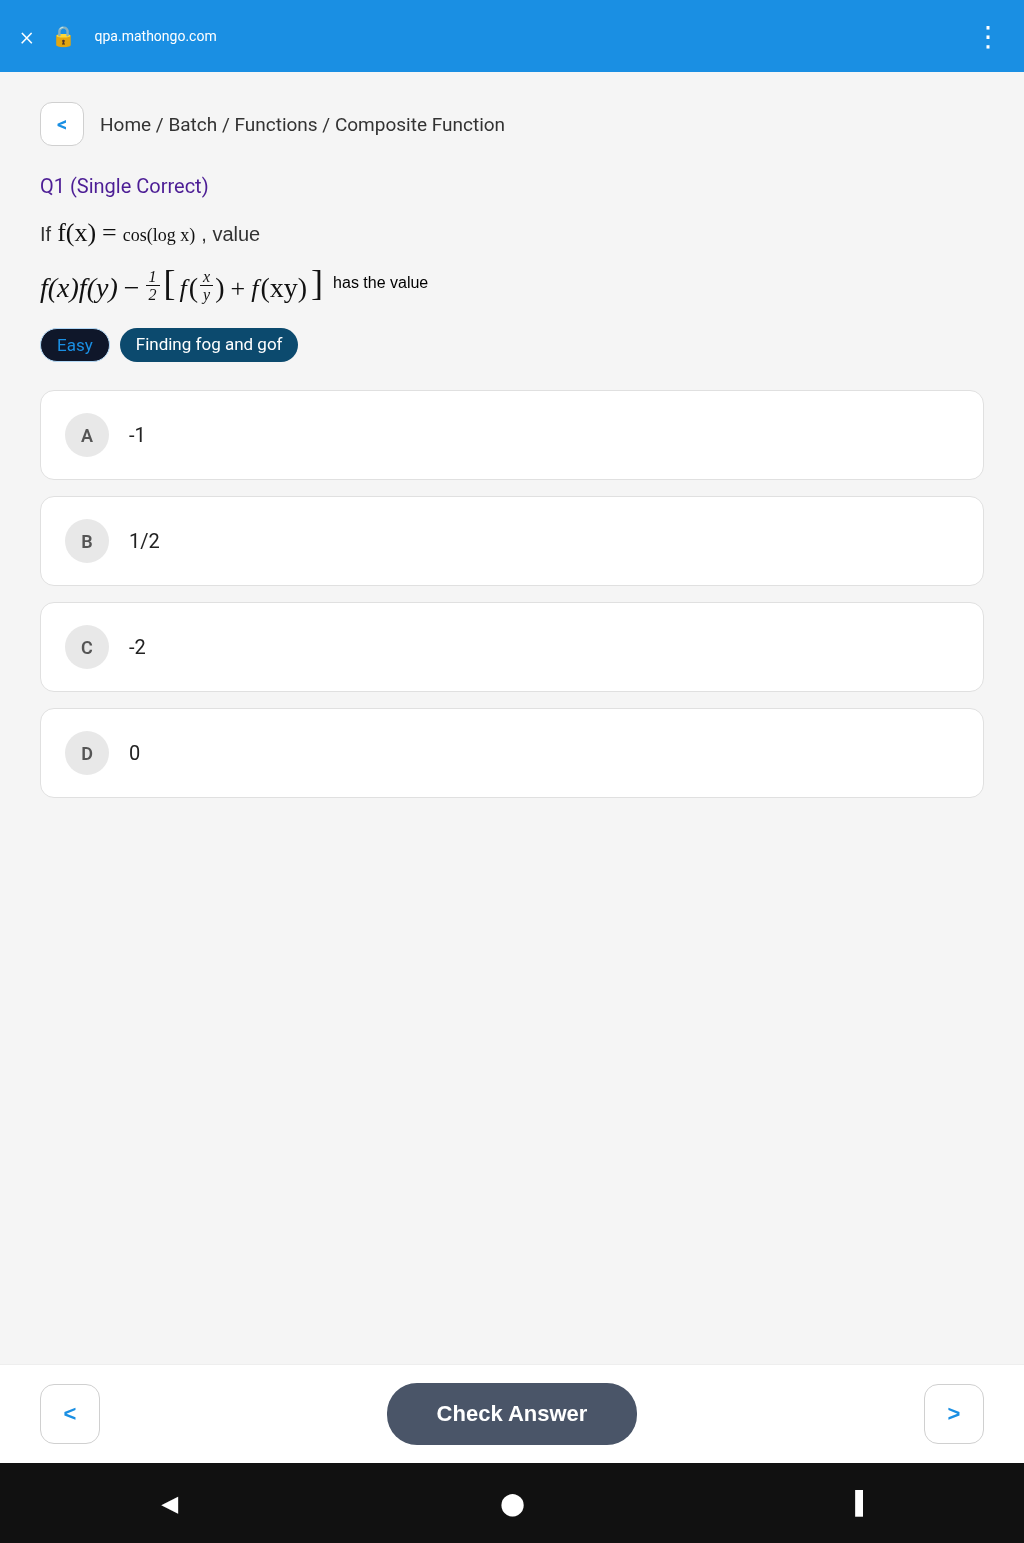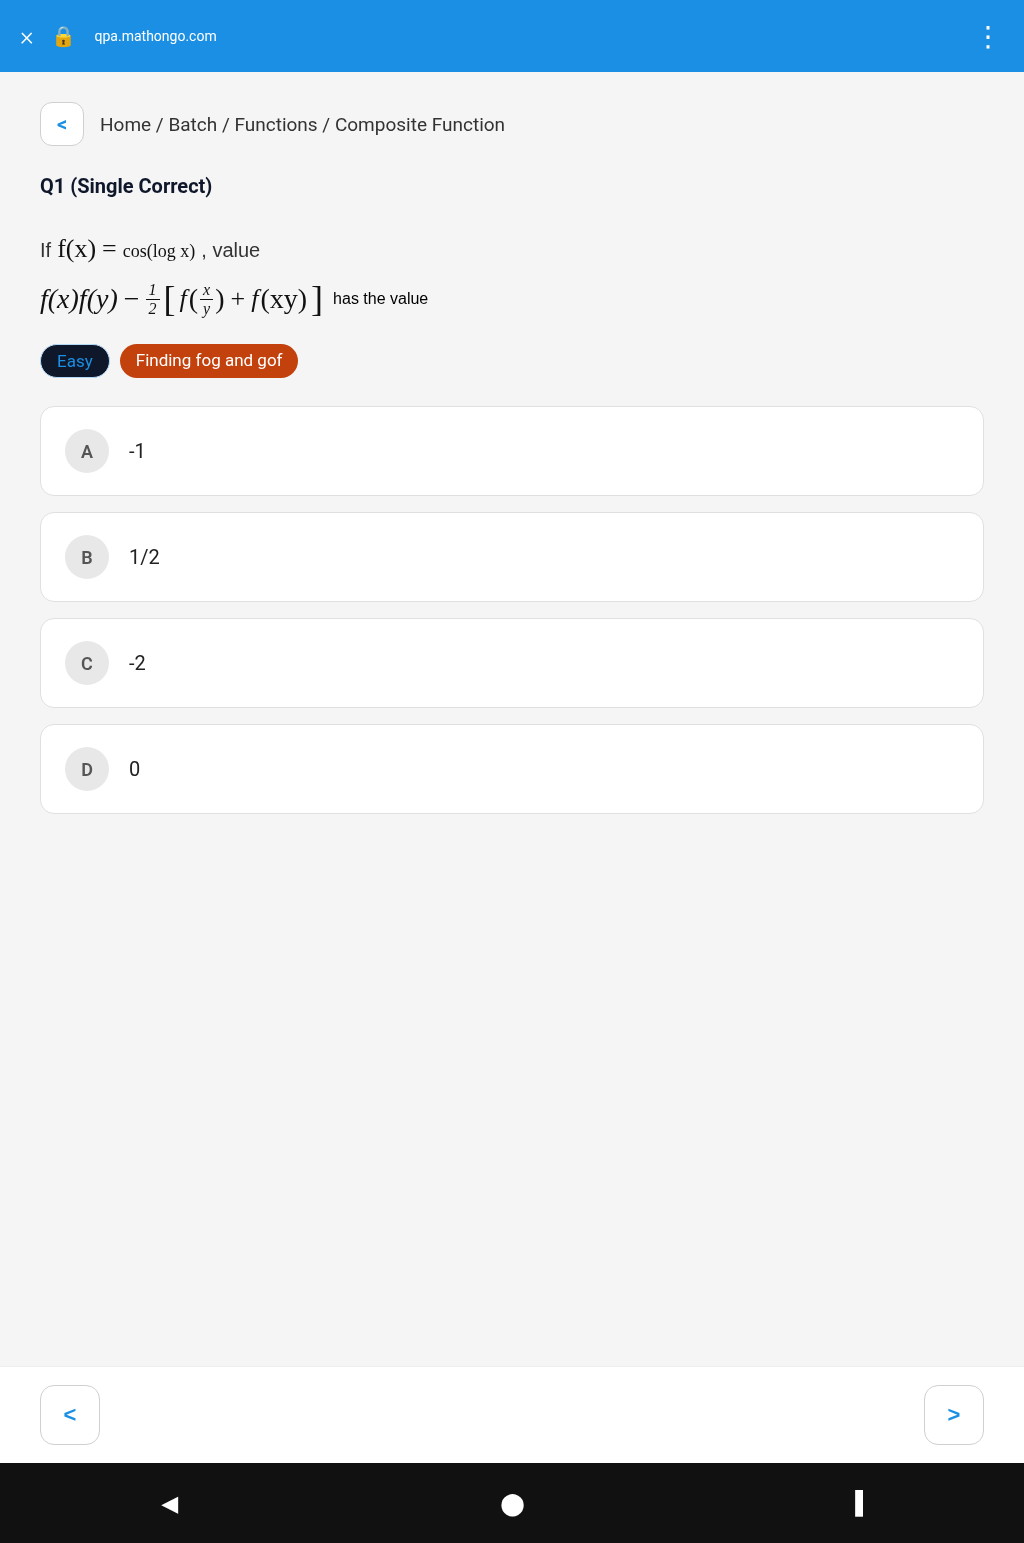--- a/index.html
+++ b/index.html
@@ -74,23 +74,23 @@
       font-weight: bold;
     }
     .breadcrumb-text {
       font-size: 19px;
       color: #333;
     }
 
     
     .question-label {
       font-size: 20px;
-      font-weight: 700;
-      color: #0f172a;
-      margin-bottom: 36px;
+      font-weight: 400;
+      color: #4c1d95;
+      margin-bottom: 20px;
     }
 
     
     .math-area {
       margin-bottom: 24px;
     }
     .math-line1 {
       font-size: 22px;
       color: #111;
       margin-bottom: 14px;
@@ -126,21 +126,21 @@
       padding: 6px 16px;
       border-radius: 20px;
       font-size: 17px;
     }
     .tag-easy {
       background: #0f172a;
       color: #1a8fe3;
       border: 1px solid #b3d9f7;
     }
     .tag-topic {
-      background: #c2410c;
+      background: #0c4a6e;
       color: white;
     }
 
     
     .options-list {
       display: flex;
       flex-direction: column;
       gap: 16px;
     }
     .option-item {
@@ -225,21 +225,21 @@
       color: white;
       font-size: 22px;
     }
 
     
     .math-formula {
       font-family: 'Times New Roman', Times, serif;
       font-style: italic;
       font-size: 30px;
       display: flex;
-      align-items: center;
+      align-items: flex-end;
       flex-wrap: wrap;
       gap: 2px;
     }
     .frac {
       display: inline-flex;
       flex-direction: column;
       align-items: center;
       vertical-align: middle;
       font-size: 18px;
       line-height: 1.1;
@@ -353,20 +353,21 @@
         <span>D</span>
       </div>
       <span class="option-text">0</span>
     </div>
 
   </div>
 </div>
 
 <div class="bottom-bar">
   <button class="nav-btn">&lt;</button>
+  <button class="check-answer-btn">Check Answer</button>
   <button class="nav-btn">&gt;</button>
 </div>
 
 <div class="system-bar">
   <span class="sys-icon">◀</span>
   <span class="sys-icon">⬤</span>
   <span class="sys-icon">▐</span>
 </div>
 
 </body></html>

